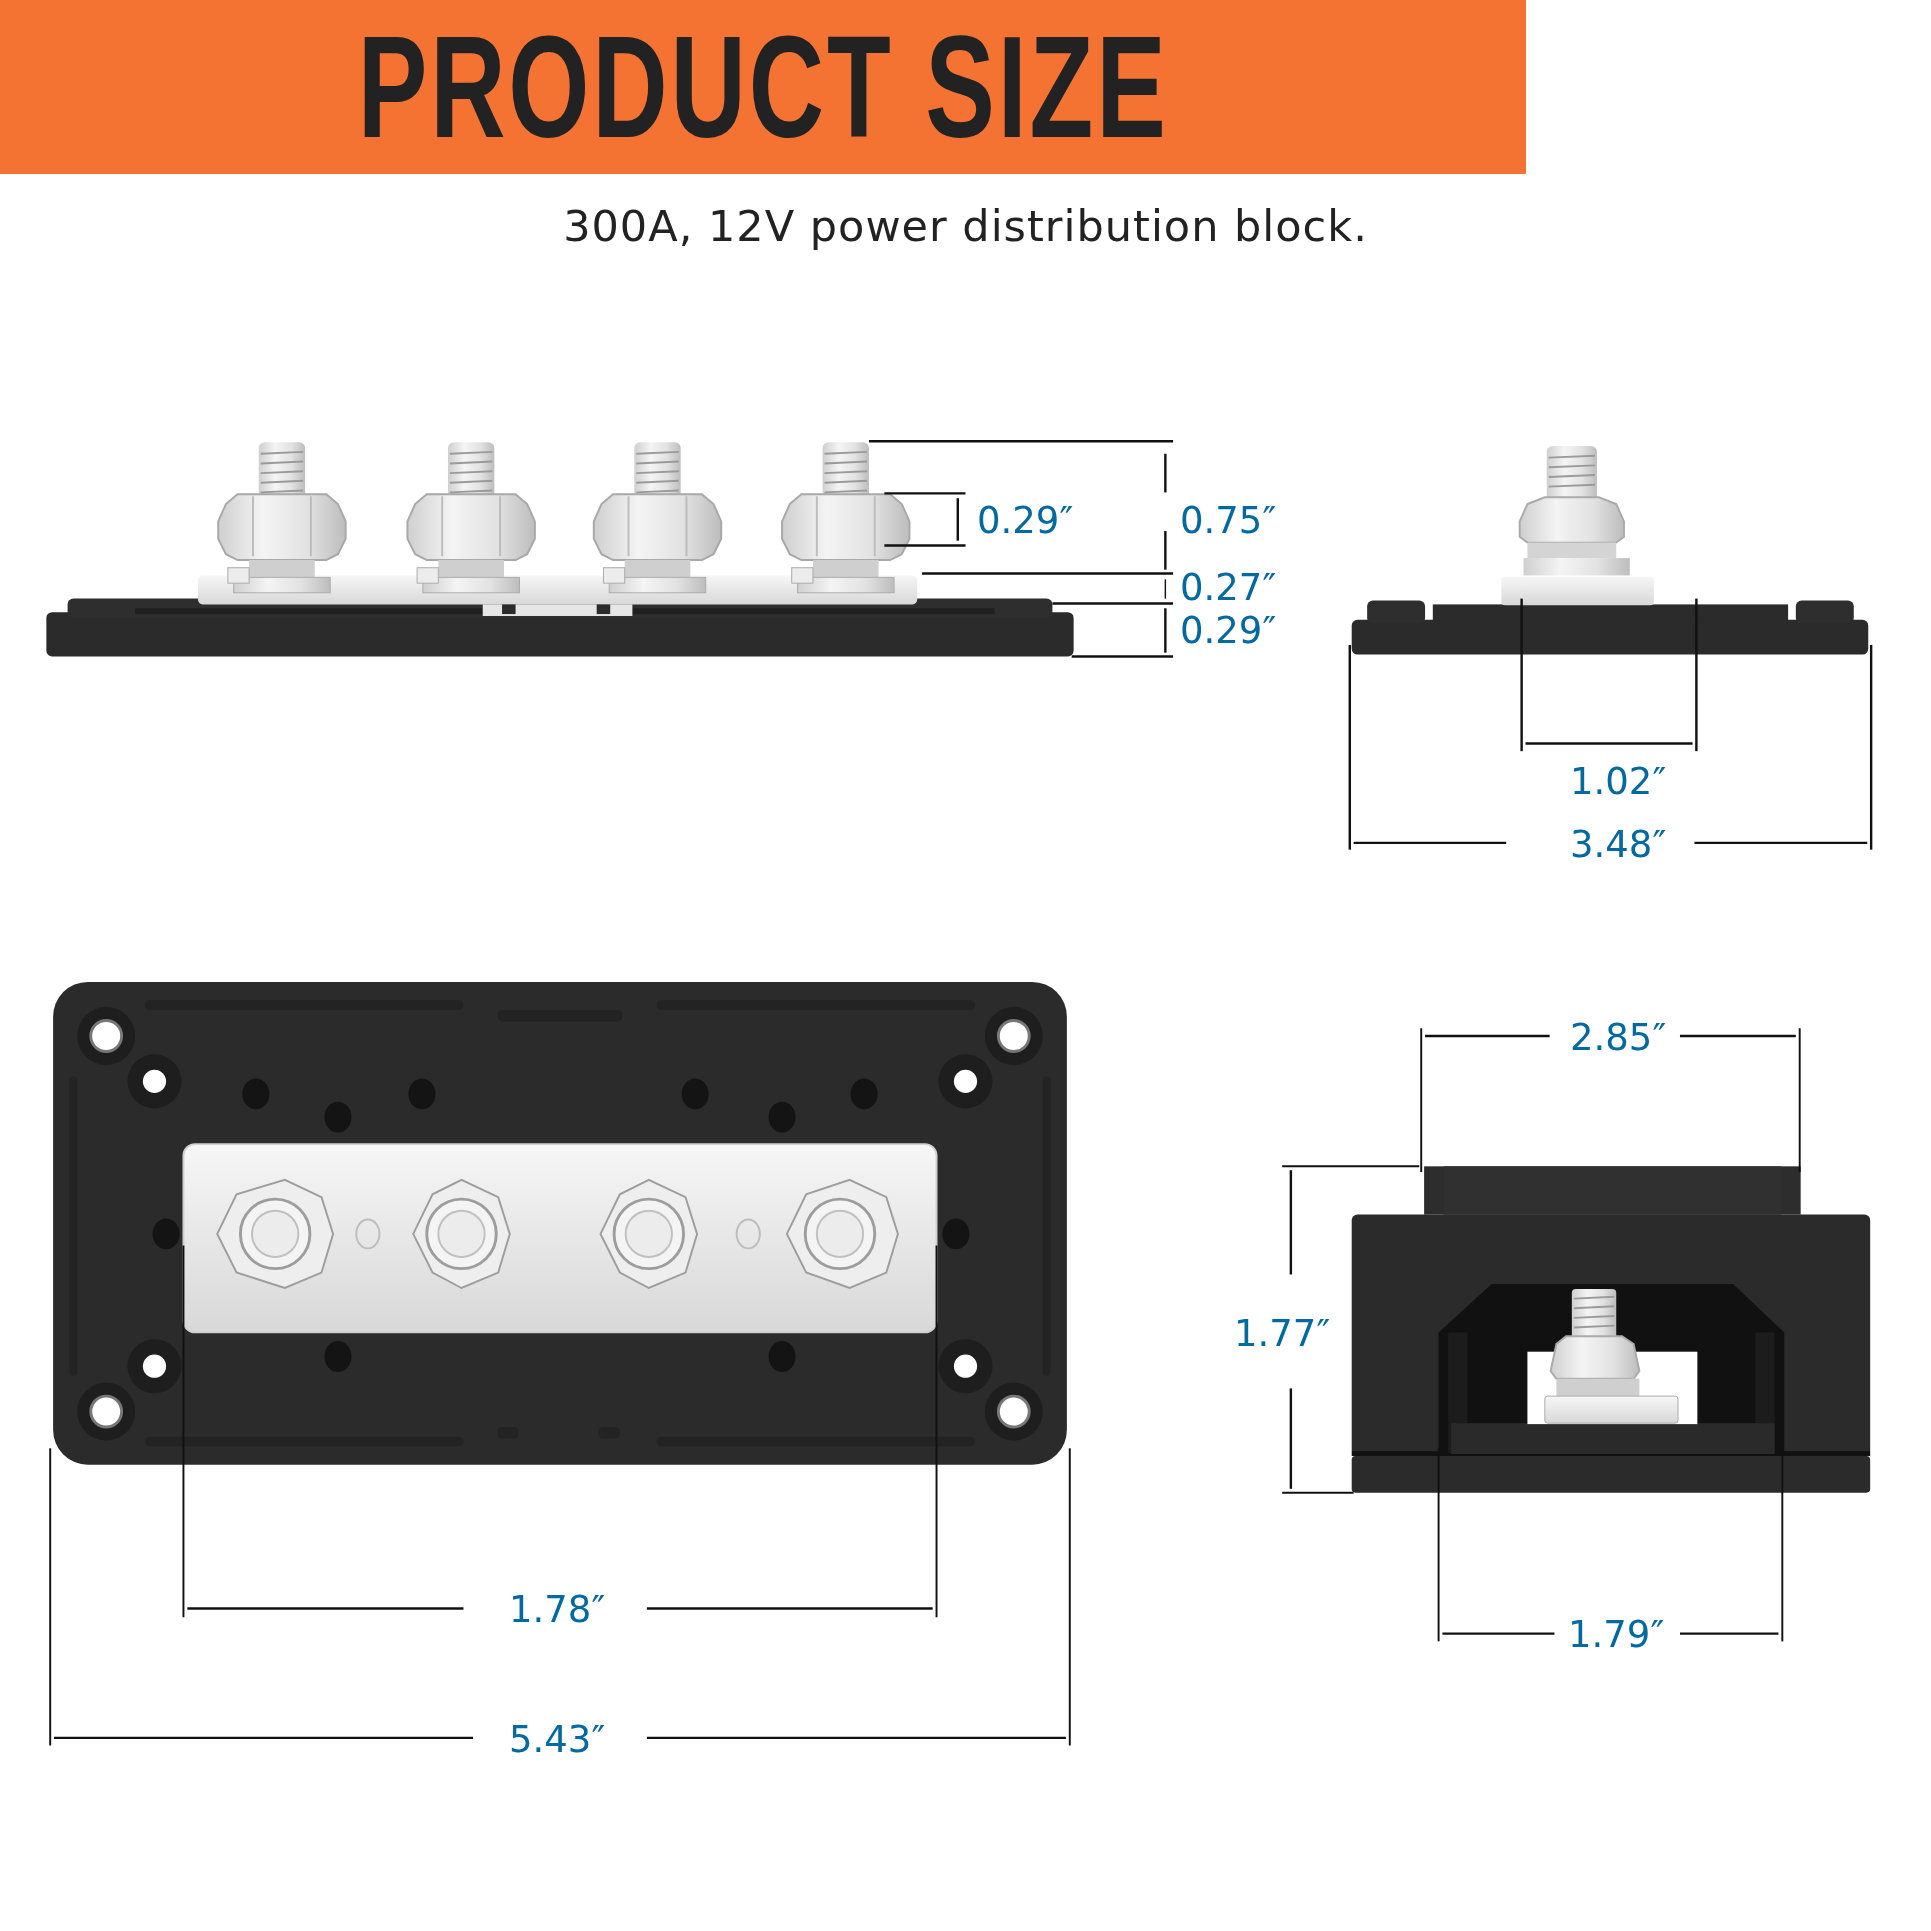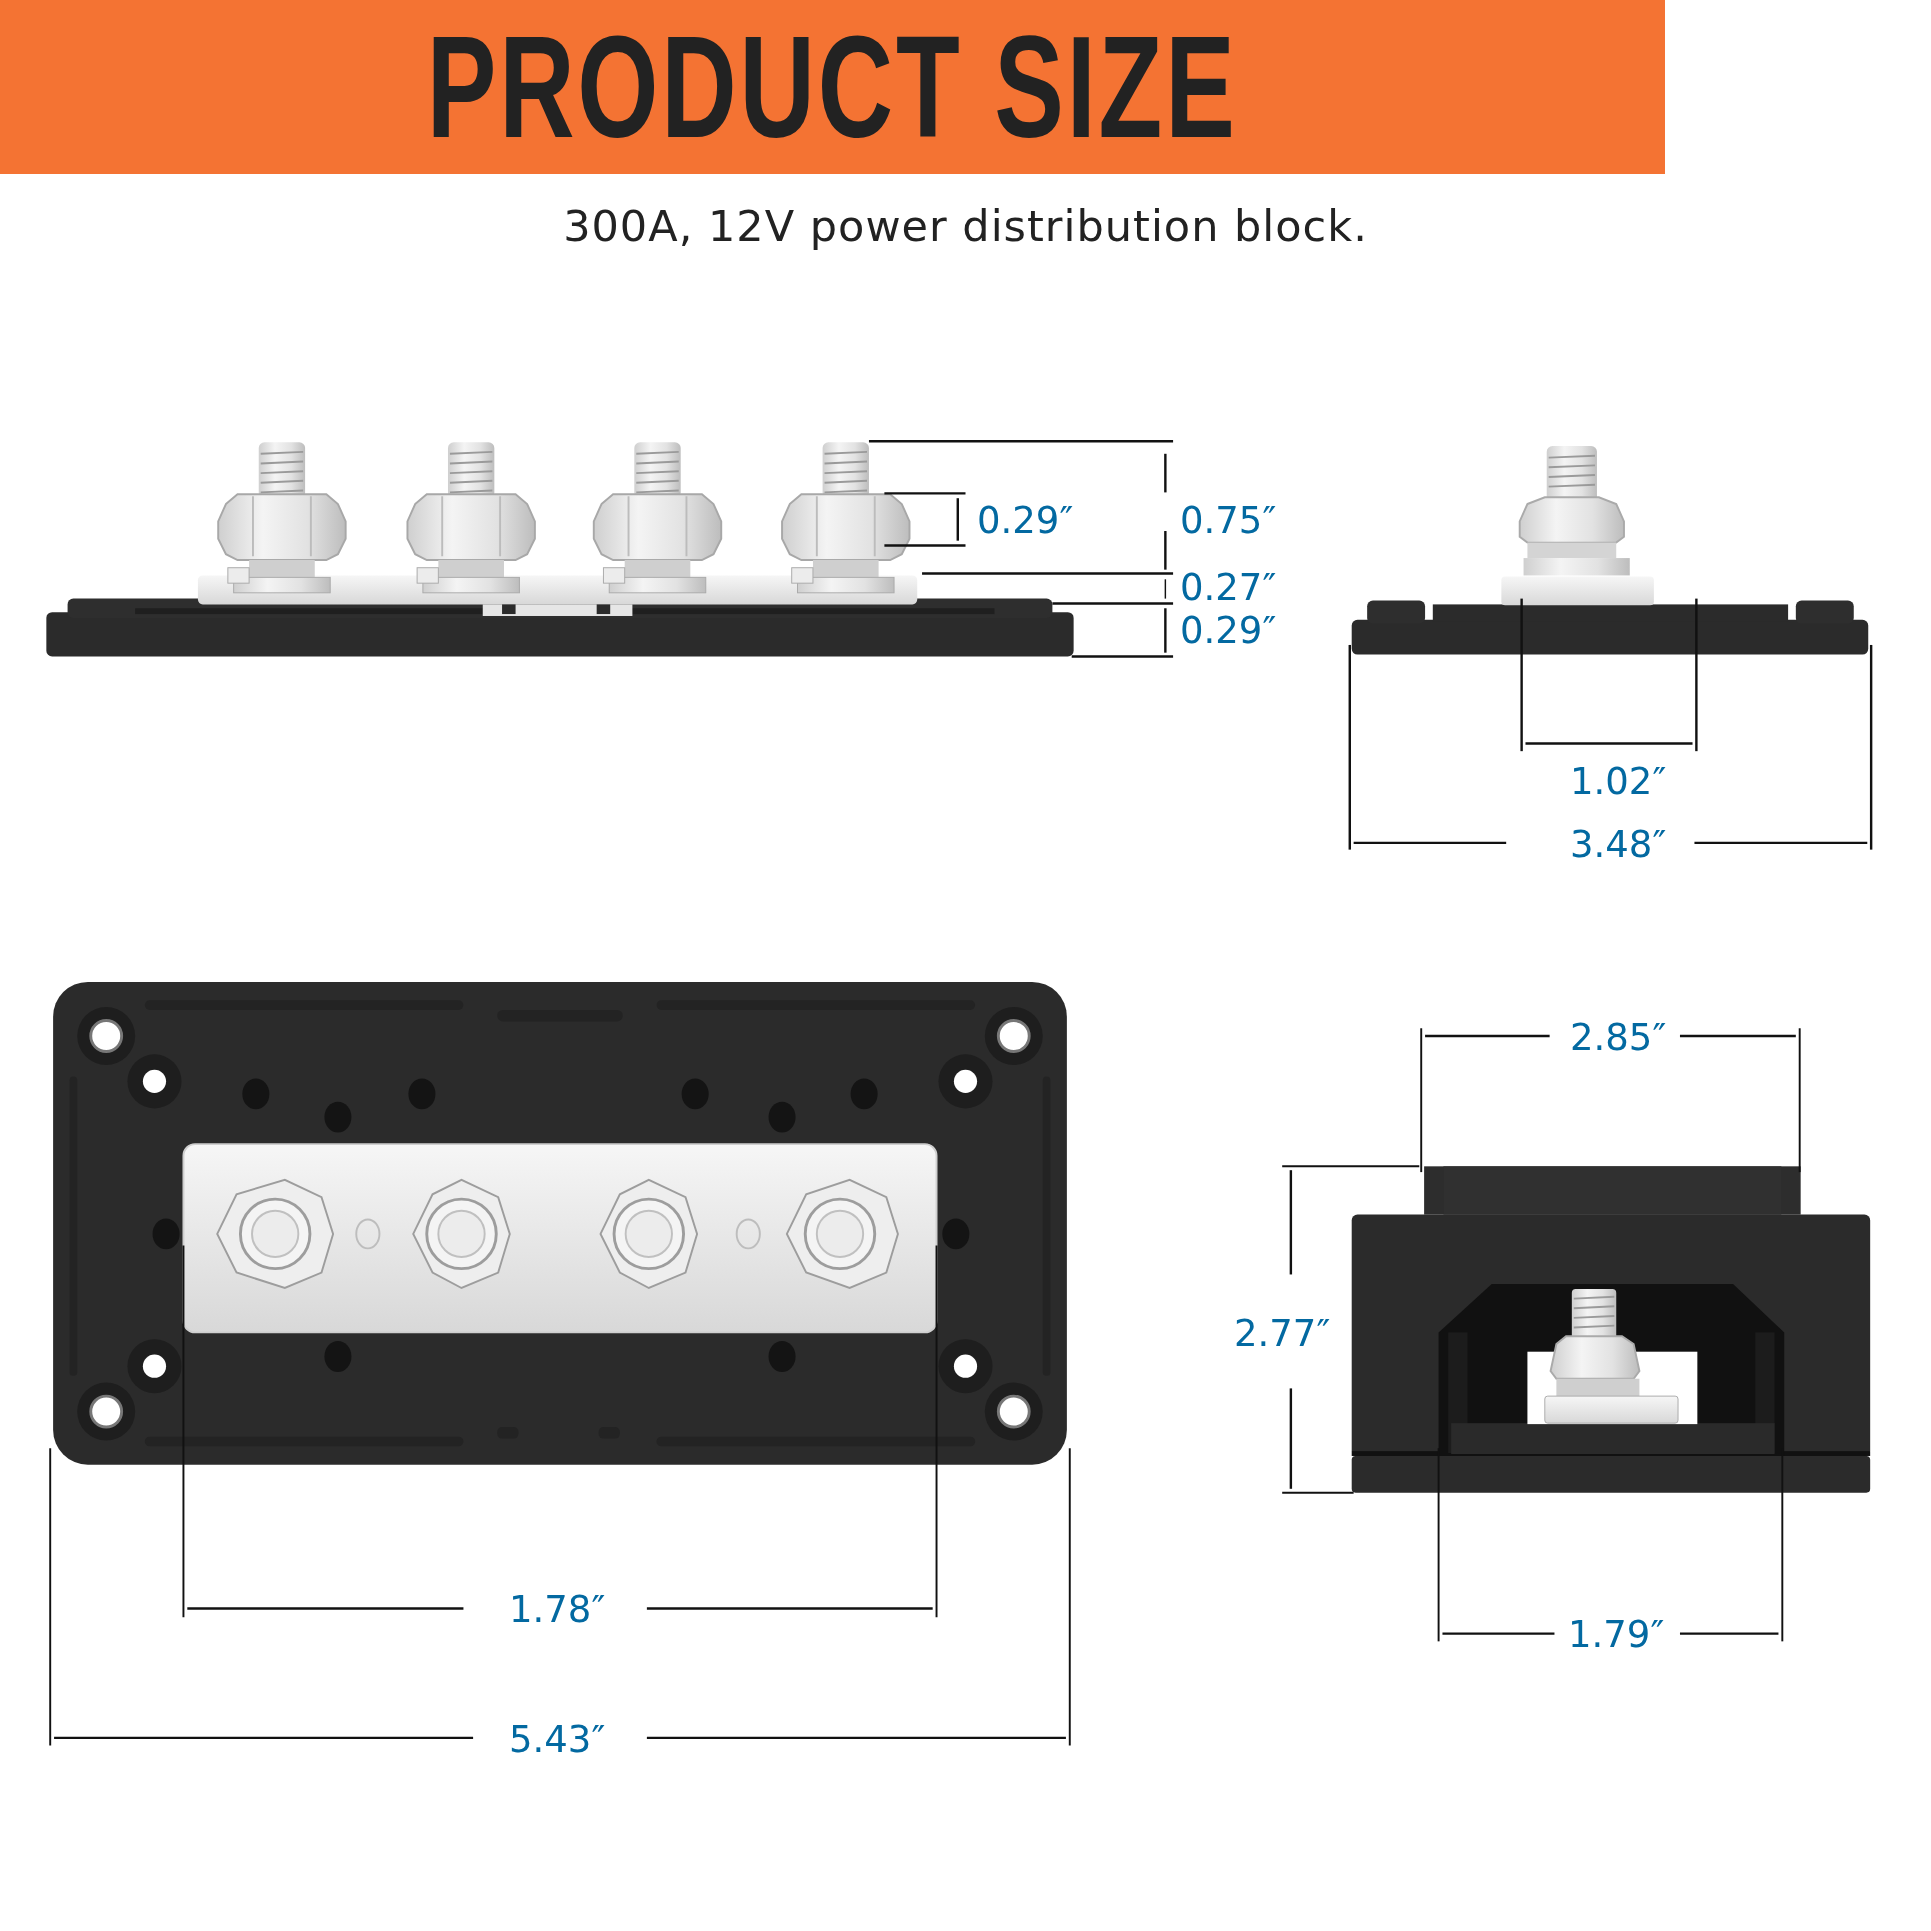--- a/index.html
+++ b/index.html
@@ -1,17 +1,17 @@
 <!DOCTYPE html>
 <html><head>
 <meta charset="utf-8">
 <style>
   html,body{margin:0;padding:0;background:#ffffff;}
   body{width:1931px;height:1931px;position:relative;overflow:hidden;font-family:"Liberation Sans","DejaVu Sans",sans-serif;}
-  .banner{position:absolute;left:0;top:0;width:1665px;height:174px;background:#F47333;display:flex;align-items:center;justify-content:center;}
+  .banner{position:absolute;left:0;top:0;width:1526px;height:174px;background:#F47333;display:flex;align-items:center;justify-content:center;}
   .banner-title{font-family:"Liberation Sans",sans-serif;font-weight:bold;font-size:145px;color:#222222;letter-spacing:3.9px;transform:scaleX(0.72);transform-origin:center;white-space:nowrap;line-height:1;}
   .subtitle{position:absolute;left:0;top:201px;width:1931px;text-align:center;font-family:"DejaVu Sans",sans-serif;font-size:43px;color:#222222;letter-spacing:1px;}
   .drawing{position:absolute;left:0;top:0;width:1931px;height:1931px;}
   .dim-label{position:absolute;font-family:"DejaVu Sans",sans-serif;font-size:37px;color:#0369a1;white-space:nowrap;line-height:1;}
 </style>
 </head>
 <body>
 
 <div class="banner">
   <div class="banner-title">PRODUCT SIZE</div>
@@ -247,15 +247,15 @@
 <div class="dim-label" style="left:1180px;top:569px;">0.27″</div>
 <div class="dim-label" style="left:1180px;top:612px;">0.29″</div>
 
 <div class="dim-label" style="left:1570px;top:763px;">1.02″</div>
 <div class="dim-label" style="left:1570px;top:826px;">3.48″</div>
 
 <div class="dim-label" style="left:509px;top:1591px;">1.78″</div>
 <div class="dim-label" style="left:509px;top:1721px;text-align:center;">5.43″</div>
 
 <div class="dim-label" style="left:1570px;top:1019px;">2.85″</div>
-<div class="dim-label" style="left:1234px;top:1315px;">2.77″</div>
+<div class="dim-label" style="left:1234px;top:1315px;">1.77″</div>
 <div class="dim-label" style="left:1568px;top:1616px;">1.79″</div>
 
 
 </body></html>

